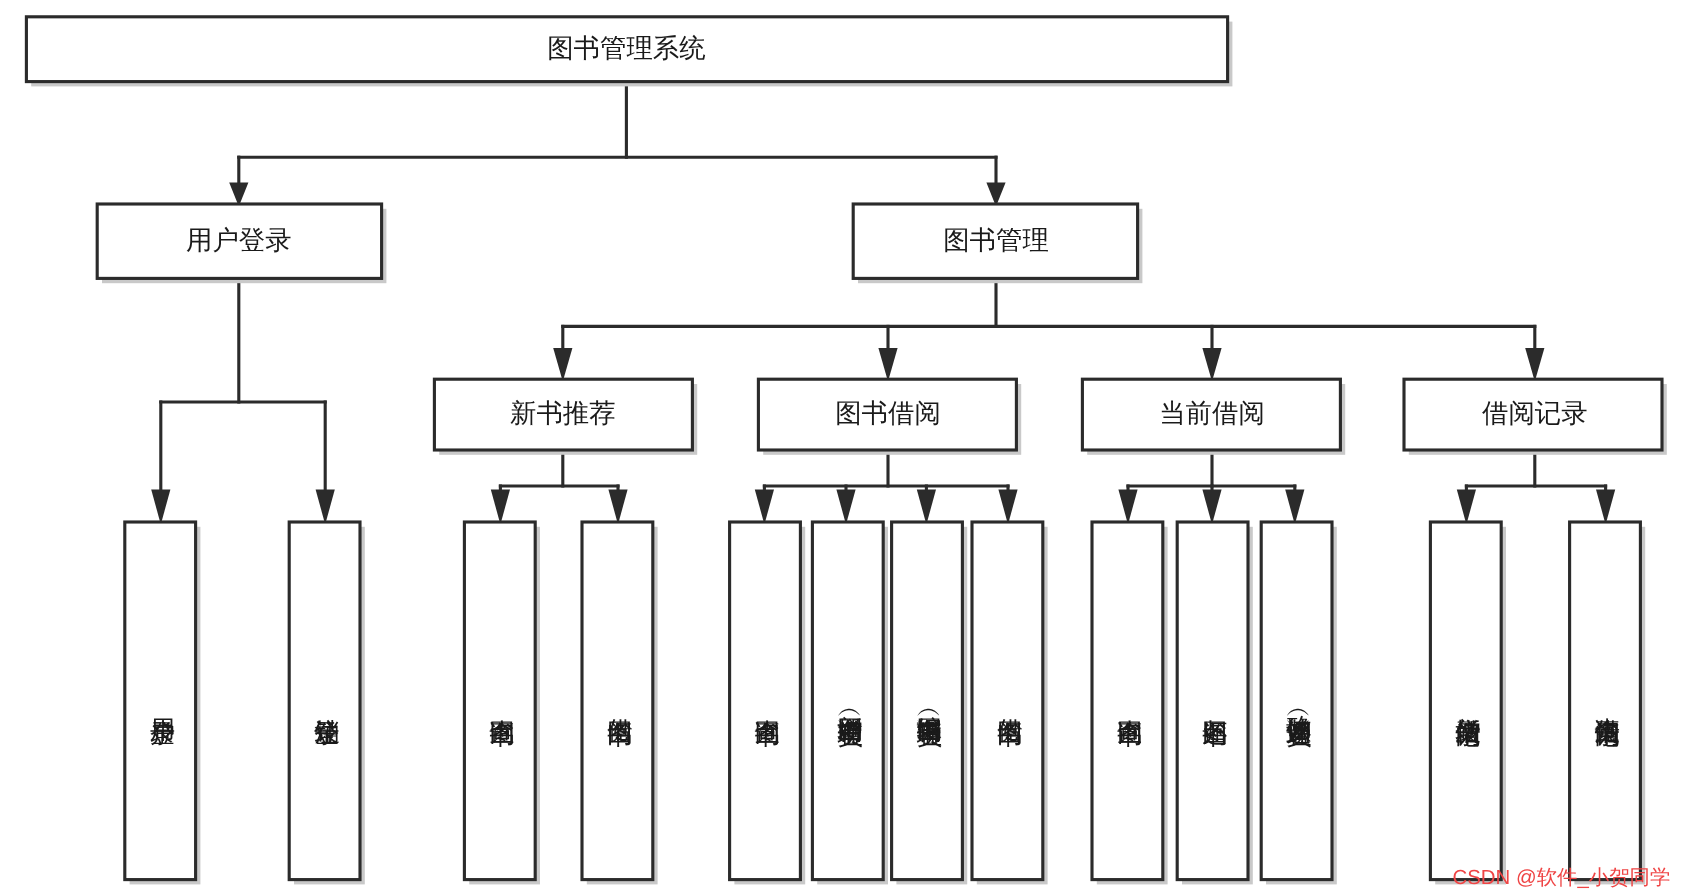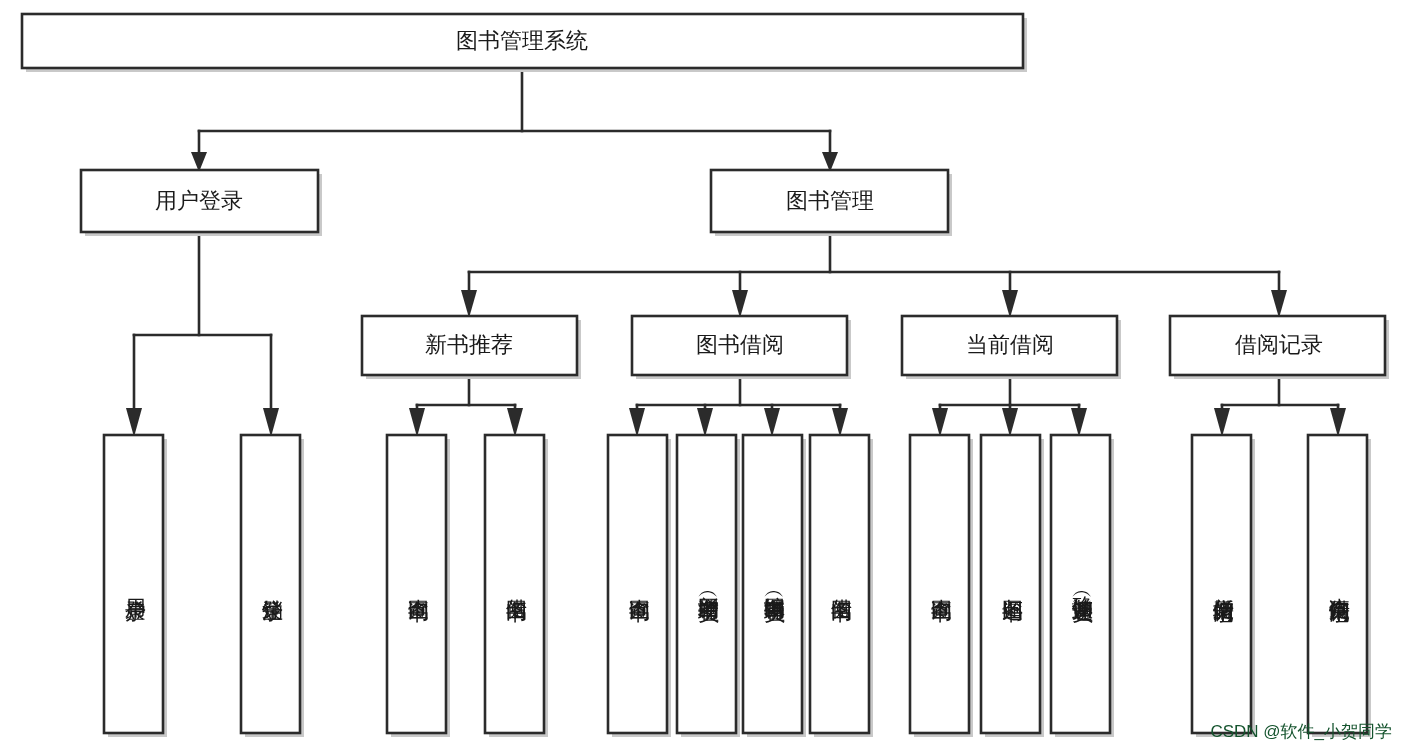--- a/index.html
+++ b/index.html
@@ -5,21 +5,21 @@
   html,body{margin:0;padding:0;background:#ffffff;}
   body{width:1405px;height:747px;font-family:"Liberation Sans","DejaVu Sans",sans-serif;overflow:hidden;}
   #stage{position:relative;width:1398px;height:747px;background:#fff;}
   svg#diagram{position:absolute;left:0;top:0;width:1405px;height:747px;display:block;}
   .node-rect{fill:#ffffff;stroke:#2b2b2b;stroke-width:2.6;}
   .node-shadow{fill:#c9c9c9;stroke:none;}
   .edge{stroke:#2b2b2b;stroke-width:2.6;fill:none;stroke-linecap:square;}
   .node-label{font-family:"Liberation Sans","DejaVu Sans",sans-serif;fill:#1a1a1a;text-anchor:middle;dominant-baseline:middle;}
   .lbl-h{font-size:22px;}
   .lbl-v{font-size:21px;writing-mode:vertical-rl;text-orientation:upright;letter-spacing:1px;}
-  .watermark{position:absolute;right:6px;bottom:4px;font-size:17px;color:#14532d;
+  .watermark{position:absolute;right:6px;bottom:4px;font-size:17px;color:#ef4444;
              font-family:"Liberation Sans","DejaVu Sans",sans-serif;white-space:nowrap;user-select:none;}
 </style>
 </head>
 <body>
 
 <div id="stage">
 
   <svg id="diagram" viewBox="0 0 1405 747">
 
     <g>

